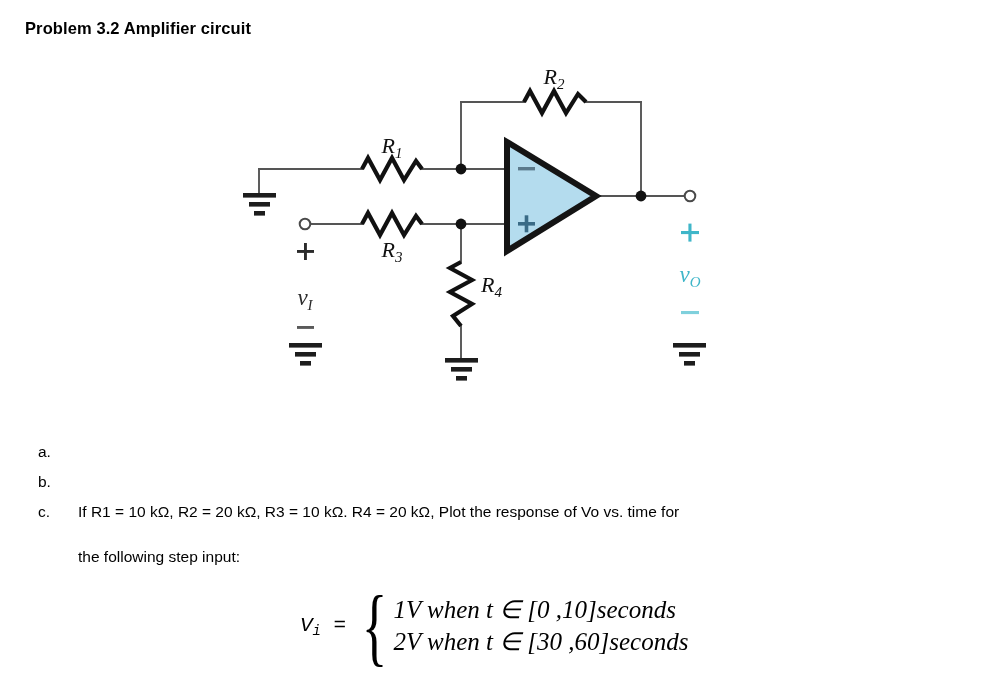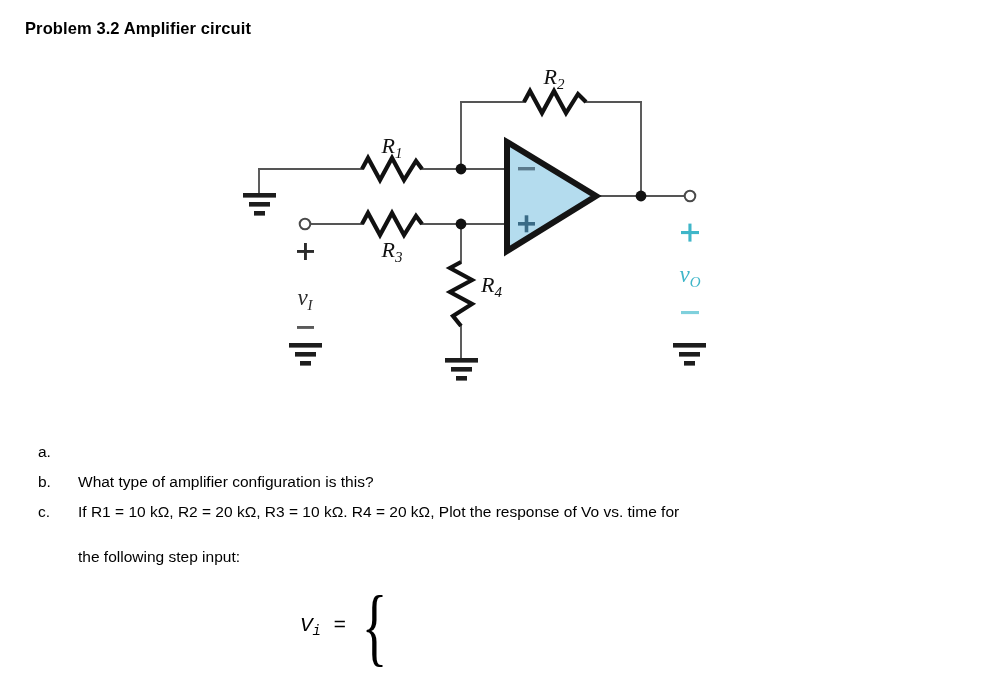--- a/index.html
+++ b/index.html
@@ -240,33 +240,34 @@
   </div>
 
   <div id="questions">
 
     <div class="qrow" style="height:30px">
       <span class="qmark" style="top:0">a.</span>
     </div>
 
     <div class="qrow" style="height:30px">
       <span class="qmark" style="top:0">b.</span>
-      <span class="qtext" style="top:0">What type of amplifier configuration is this?</span>
     </div>
 
     <div class="qrow" style="height:60px">
       <span class="qmark" style="top:0">c.</span>
       <span class="qtext" style="top:0">If R1 = 10 kΩ, R2 = 20 kΩ, R3 = 10 kΩ. R4 = 20 kΩ,  Plot the response of Vo vs. time for</span>
       <span class="qcont" style="top:30px">the following step input:</span>
     </div>
 
   </div>
 
   <div id="equation">
     <div class="eq-wrap">
       <span class="eq-lhs"><span>V</span><span class="isub">i</span><span>&nbsp;<span>=</span></span></span>
       <span class="brace">{</span>
       <span class="eq-cases">
+        <span class="eq-line">1V when t  ∈ [0 ,10]seconds</span>
+        <span class="eq-line">2V when t  ∈ [30 ,60]seconds</span>
       </span>
     </div>
   </div>
 
 </div>
 
 </body></html>

